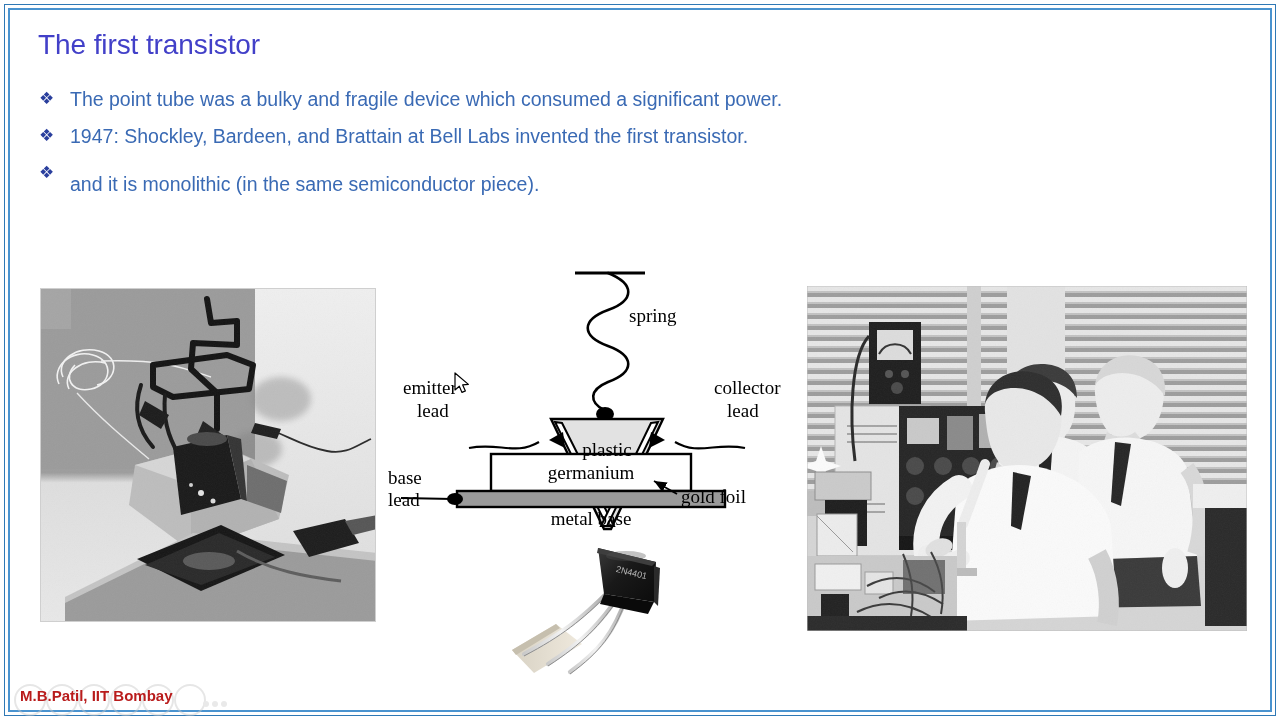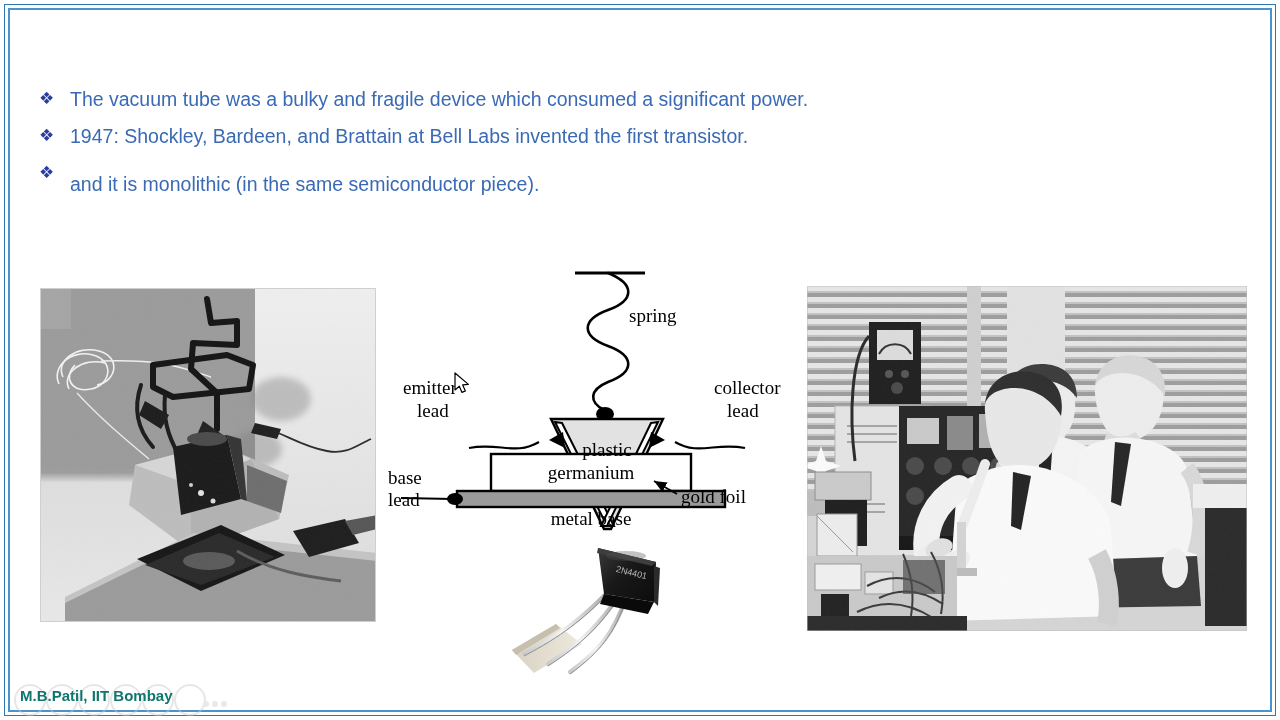--- a/index.html
+++ b/index.html
@@ -124,21 +124,21 @@
     overflow: hidden;
   }
 
   
   .footer-name {
     position: absolute;
     left: 20px;
     top: 687px;
     font-size: 15px;
     font-weight: bold;
-    color: #0f766e;
+    color: #b91c1c;
     white-space: nowrap;
     z-index: 4;
   }
   .footer-watermark {
     position: absolute;
     left: 8px;
     top: 682px;
     width: 240px;
     height: 36px;
     z-index: 3;
@@ -148,26 +148,27 @@
   svg { display: block; }
 </style>
 </head>
 <body>
 
 <div id="slide">
 
   <div class="frame-outer"></div>
   <div class="frame-inner"></div>
 
+  <div class="slide-title">The first transistor</div>
 
   <div class="bullets">
 
     <div class="bullet-row">
       <div class="bullet-mark">❖</div>
-      <div class="bullet-text">The vacuum tube was a bulky and fragile device which consumed a significant power.</div>
+      <div class="bullet-text">The point tube was a bulky and fragile device which consumed a significant power.</div>
     </div>
 
     <div class="bullet-row">
       <div class="bullet-mark">❖</div>
       <div class="bullet-text">1947: Shockley, Bardeen, and Brattain at Bell Labs invented the first transistor.</div>
     </div>
 
     <div class="bullet-row">
       <div class="bullet-mark">❖</div>
       <div class="bullet-text">

